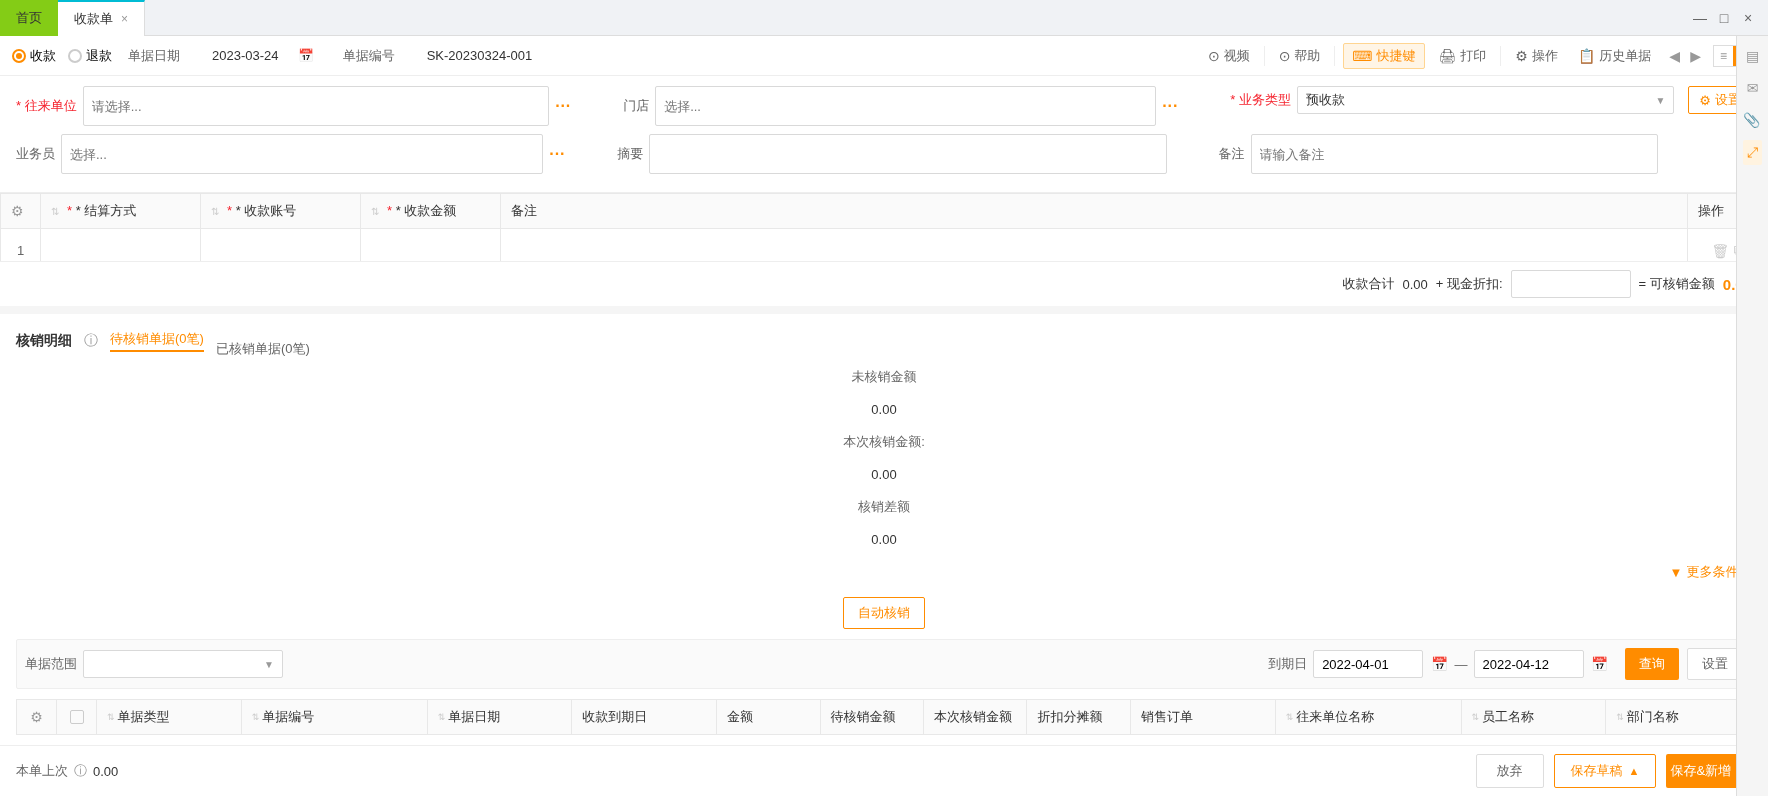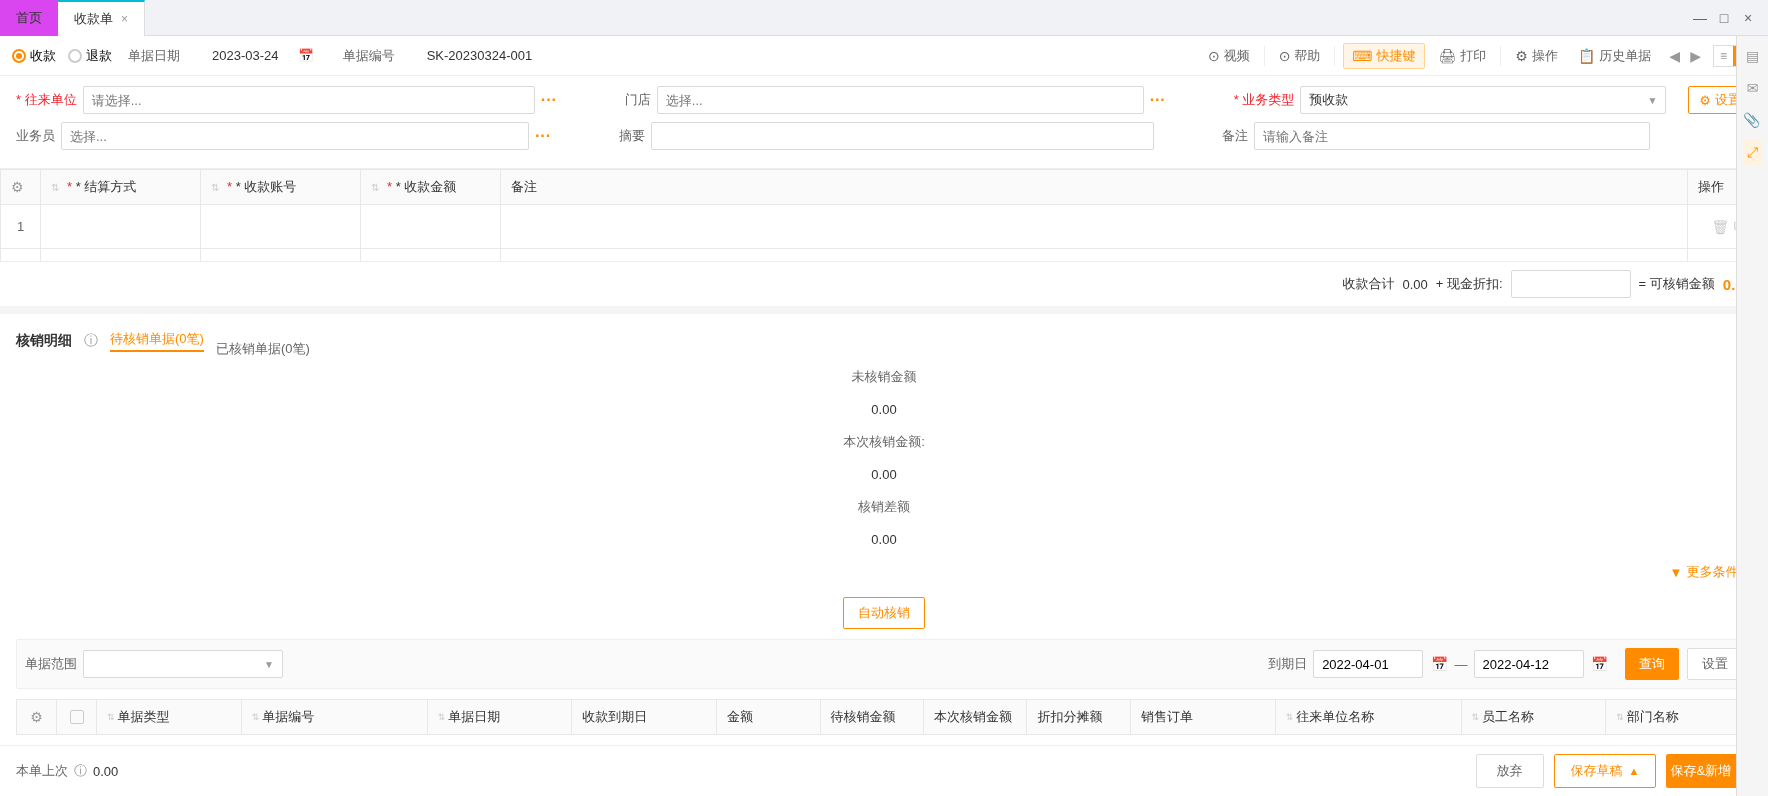--- a/index.html
+++ b/index.html
@@ -4,21 +4,21 @@
   <style>
     * { box-sizing: border-box; margin: 0; padding: 0; font-family: "Microsoft YaHei", "PingFang SC", sans-serif; font-size: 13px; }
     body { background: #f0f2f5; width: 1768px; height: 796px; overflow: hidden; }
 
     
     .tab-bar {
       display: flex; align-items: center; background: #f0f2f5; height: 36px;
       border-bottom: 1px solid #ddd; padding: 0;
     }
     .tab-item-home {
-      background: #d946ef; color: #333; padding: 0 16px; height: 36px;
+      background: #84cc16; color: #333; padding: 0 16px; height: 36px;
       display: flex; align-items: center; cursor: pointer; font-size: 13px;
     }
     .tab-item-active {
       background: #fff; color: #333; padding: 0 16px; height: 36px;
       display: flex; align-items: center; cursor: pointer; font-size: 13px;
       border-top: 2px solid #00bcd4; border-right: 1px solid #ddd;
       position: relative;
     }
     .tab-close { margin-left: 8px; color: #999; font-size: 12px; cursor: pointer; }
     .tab-spacer { flex: 1; }
@@ -47,26 +47,26 @@
     .action-btn { display: flex; align-items: center; gap: 4px; color: #666; cursor: pointer; font-size: 12px; padding: 2px 6px; }
     .action-btn .icon { font-size: 14px; }
     .nav-arrows { display: flex; gap: 2px; }
     .nav-arrow { cursor: pointer; color: #999; font-size: 14px; padding: 2px 4px; }
     .view-toggle { display: flex; border: 1px solid #ddd; }
     .view-btn { padding: 3px 6px; cursor: pointer; color: #999; font-size: 12px; }
     .view-btn.active { background: #ff8c00; color: #fff; }
 
     
     .form-area { padding: 10px 16px; background: #fff; border-bottom: 1px solid #eee; }
-    .form-row { display: flex; align-items: flex-start; gap: 12px; margin-bottom: 8px; }
+    .form-row { display: flex; align-items: flex-start; gap: 4px; margin-bottom: 8px; }
     .form-field { display: flex; align-items: center; flex: 1; }
     .form-field-label { color: #f5222d; font-size: 13px; white-space: nowrap; margin-right: 6px; }
     .form-field-label.optional { color: #666; }
     .form-input {
-      flex: 1; height: 28px; border: 1px solid #d9d9d9; border-radius: 2px;
+      flex: 1; height: 40px; border: 1px solid #d9d9d9; border-radius: 2px;
       padding: 0 8px; color: #bbb; font-size: 13px; outline: none;
       background: #fff;
     }
     .ellipsis-btn { color: #ff8c00; cursor: pointer; margin-left: 6px; font-size: 16px; font-weight: bold; }
     .form-select {
       flex: 1; height: 28px; border: 1px solid #d9d9d9; border-radius: 2px;
       padding: 0 8px; color: #333; font-size: 13px; background: #fff;
       display: flex; align-items: center; justify-content: space-between; cursor: pointer;
     }
     .select-arrow { color: #999; font-size: 10px; }

